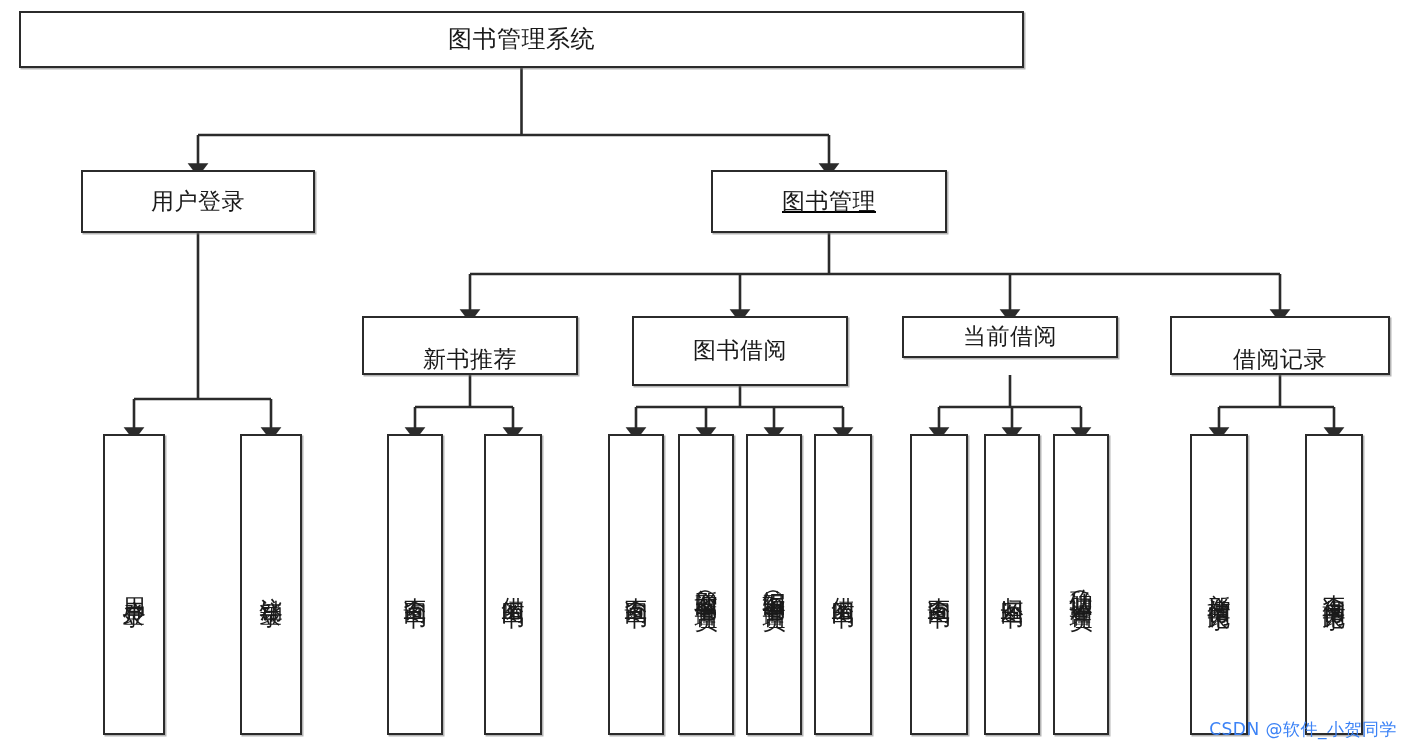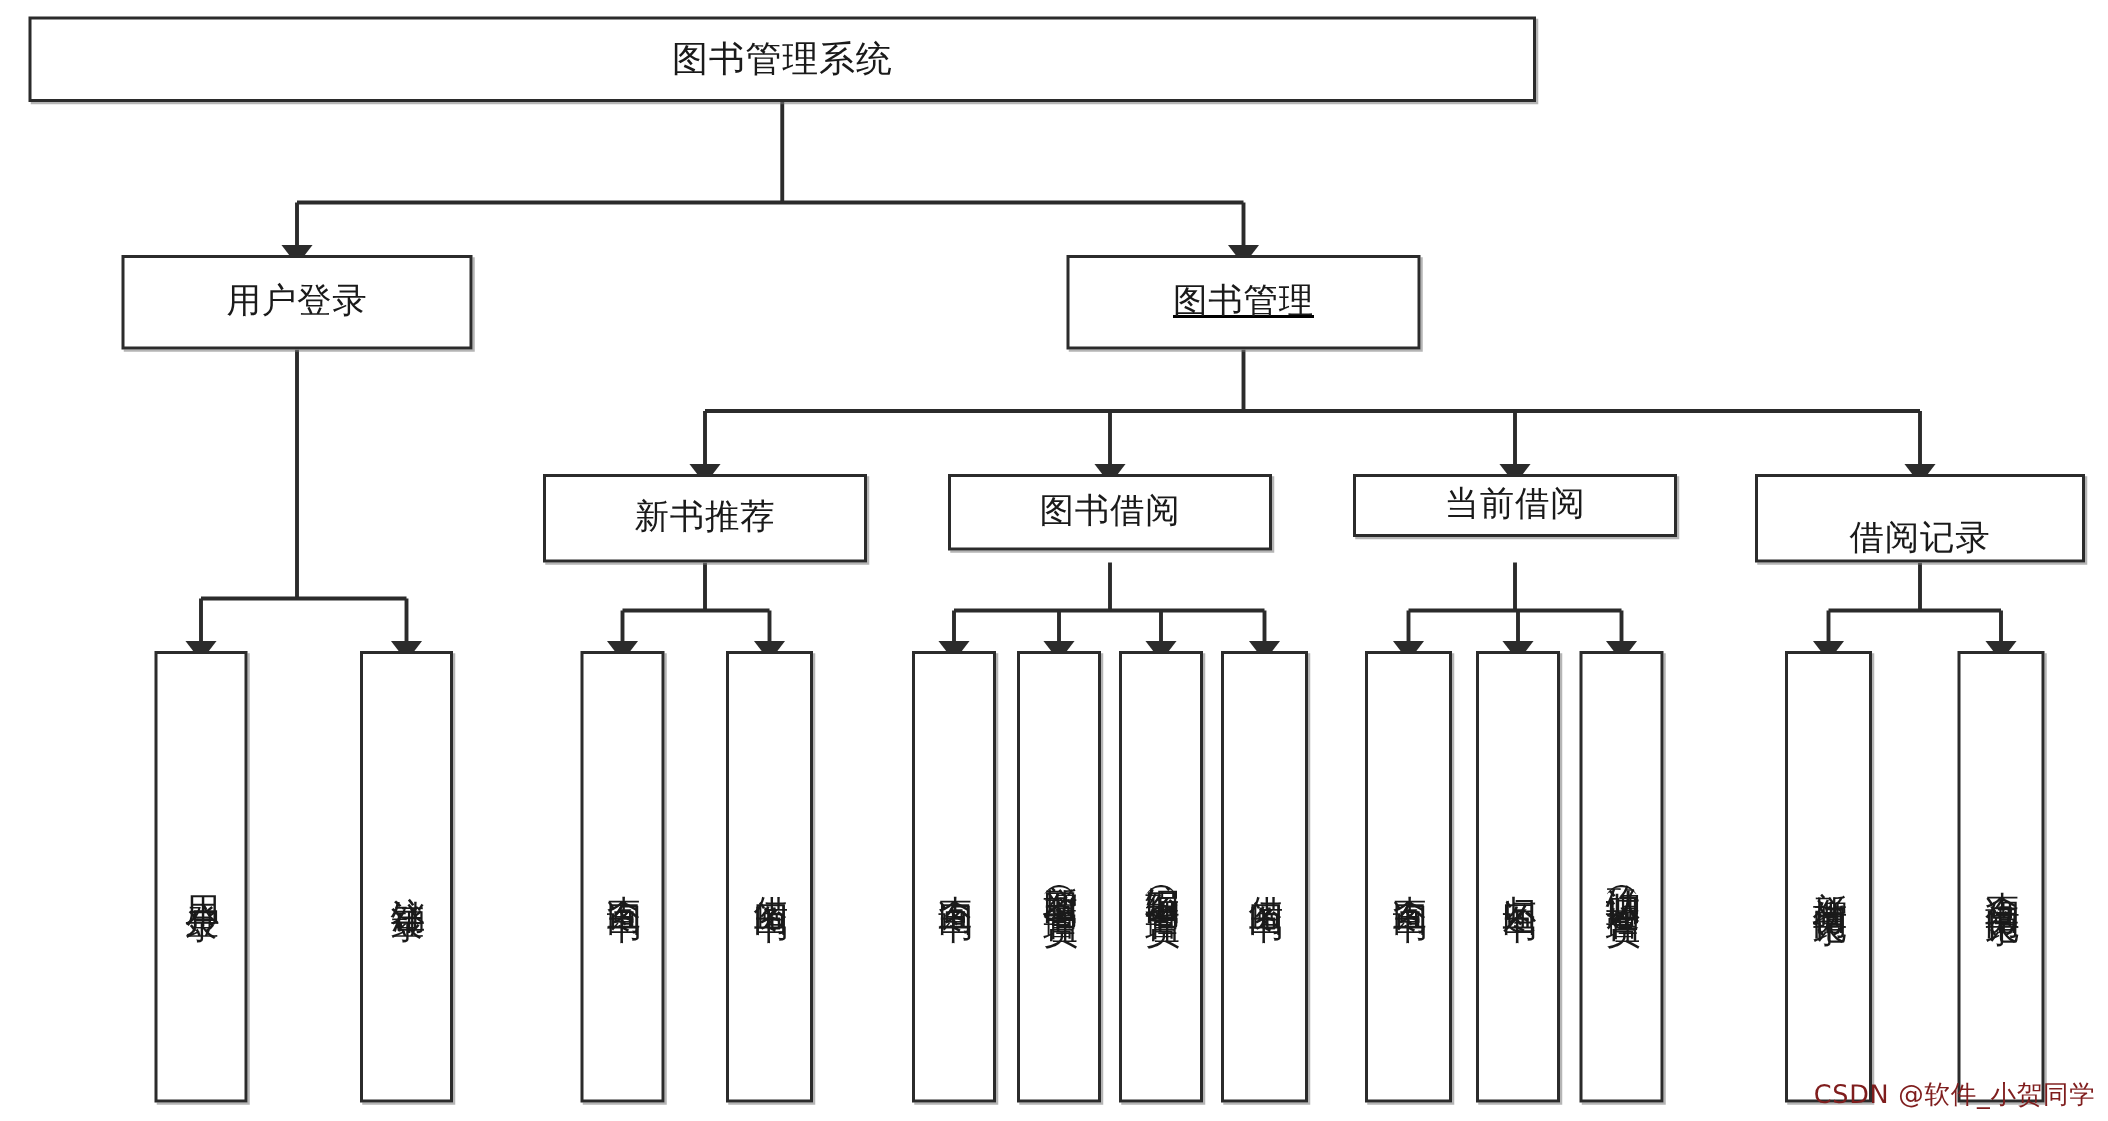--- a/index.html
+++ b/index.html
@@ -57,21 +57,21 @@
     font-size: 23px;
     white-space: nowrap;
   }
   .node.root .node-label {
     font-size: 24px;
   }
   #watermark {
     position: absolute;
     right: 8px;
     bottom: 6px;
-    color: #7f1d1d;
+    color: #3b82f6;
     font-size: 17px;
     letter-spacing: 0.5px;
     z-index: 5;
     white-space: nowrap;
   }
 </style>
 </head>
 <body>
 
 <div id="canvas">
@@ -121,24 +121,24 @@
   <div id="nodes">
       <div class="node horizontal root" style="left: 19px; top: 11px; width: 1005px; height: 57px;">
         <span class="node-label">图书管理系统</span>
       </div>
       <div class="node horizontal" style="left: 81px; top: 170px; width: 234px; height: 63px;">
         <span class="node-label">用户登录</span>
       </div>
       <div class="node horizontal" style="left: 711px; top: 170px; width: 236px; height: 63px; text-decoration: underline;">
         <span class="node-label">图书管理</span>
       </div>
-      <div class="node horizontal" style="left: 362px; top: 316px; width: 216px; height: 59px;">
+      <div class="node horizontal" style="left: 362px; top: 316px; width: 216px; height: 59px; align-items: flex-end;">
         <span class="node-label">新书推荐</span>
       </div>
-      <div class="node horizontal" style="left: 632px; top: 316px; width: 216px; height: 51px;">
+      <div class="node horizontal" style="left: 632px; top: 316px; width: 216px; height: 70px;">
         <span class="node-label">图书借阅</span>
       </div>
       <div class="node horizontal" style="left: 902px; top: 316px; width: 216px; height: 42px;">
         <span class="node-label">当前借阅</span>
       </div>
       <div class="node horizontal" style="left: 1170px; top: 316px; width: 220px; height: 59px; align-items: flex-end;">
         <span class="node-label">借阅记录</span>
       </div>
       <div class="node vertical" style="left: 103px; top: 434px; width: 62px; height: 301px;">
         <span class="node-label">用户登录</span>

